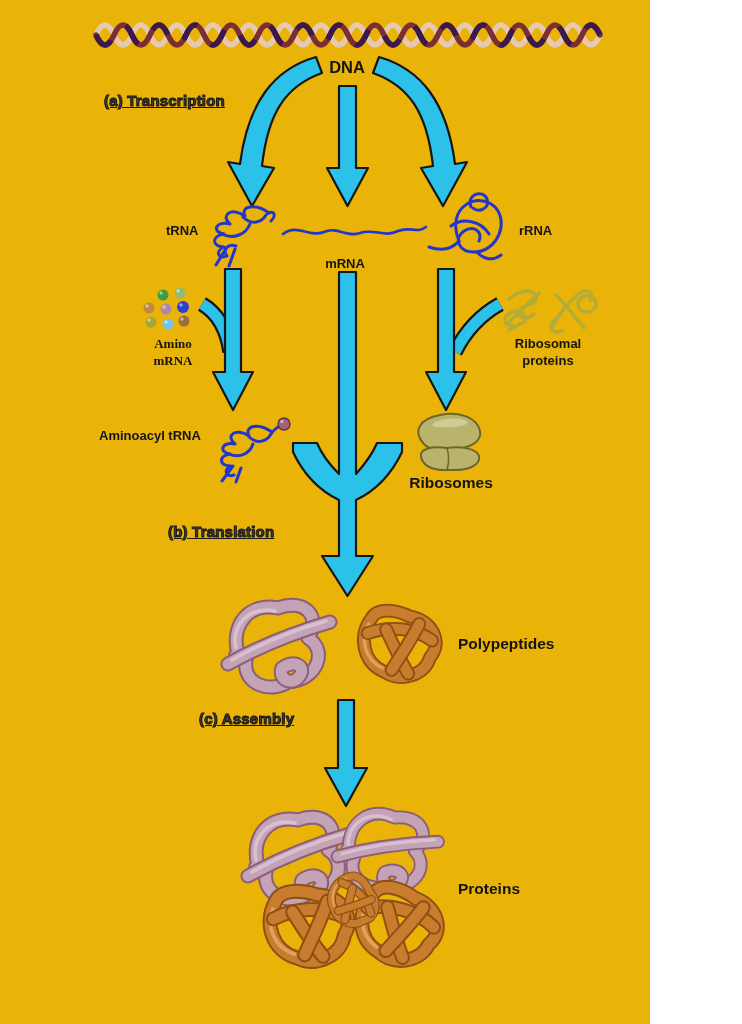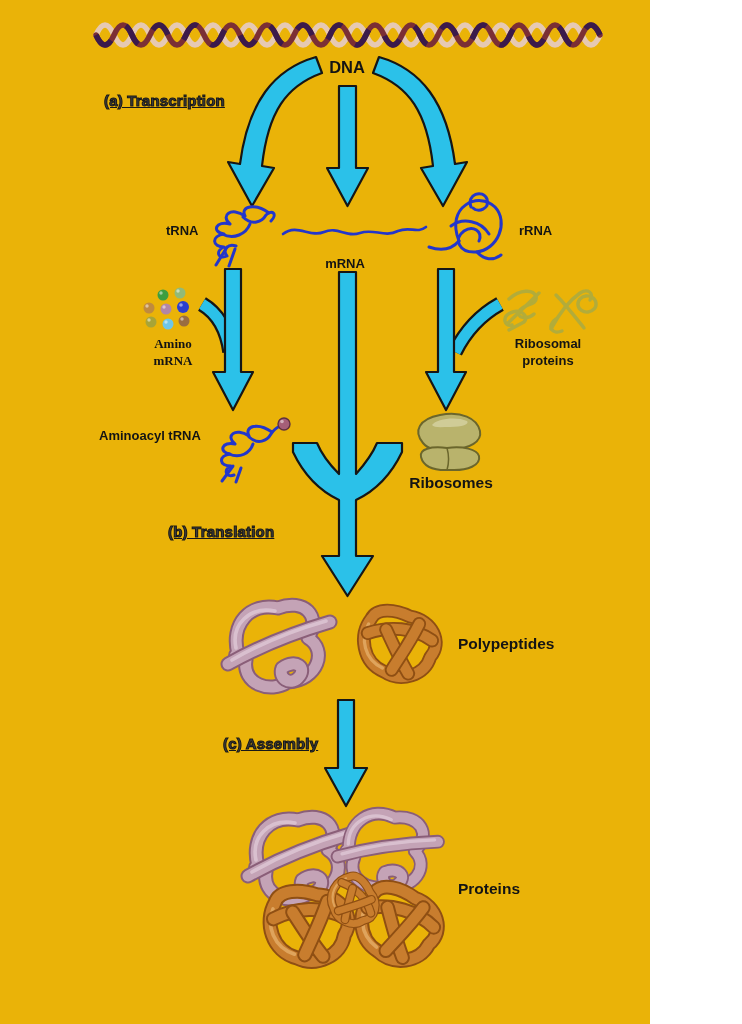--- a/index.html
+++ b/index.html
@@ -200,15 +200,15 @@
   <div class="lbl stage" style="left:104px;top:92px;">(a) Transcription</div>
   <div class="lbl" style="left:166px;top:222px;">tRNA</div>
   <div class="lbl ctr" style="left:345px;top:255px;">mRNA</div>
   <div class="lbl" style="left:519px;top:222px;">rRNA</div>
   <div class="lbl ctr" style="left:173px;top:335px;font-family:Liberation Serif, serif;"><span>Amino</span><br><span>mRNA</span></div>
   <div class="lbl ctr" style="left:548px;top:335px;"><span>Ribosomal</span><br><span>proteins</span></div>
   <div class="lbl" style="left:99px;top:427px;">Aminoacyl tRNA</div>
   <div class="lbl ctr big" style="left:451px;top:474px;text-align:right;">Ribosomes</div>
   <div class="lbl stage" style="left:168px;top:523px;">(b) Translation</div>
   <div class="lbl big" style="left:458px;top:635px;text-align:right;">Polypeptides</div>
-  <div class="lbl stage" style="left:199px;top:735px;margin-left:24px;">(c) Assembly</div>
+  <div class="lbl stage" style="left:199px;top:710px;">(c) Assembly</div>
   <div class="lbl big" style="left:458px;top:880px;">Proteins</div>
 </div>
 
 </body></html>

